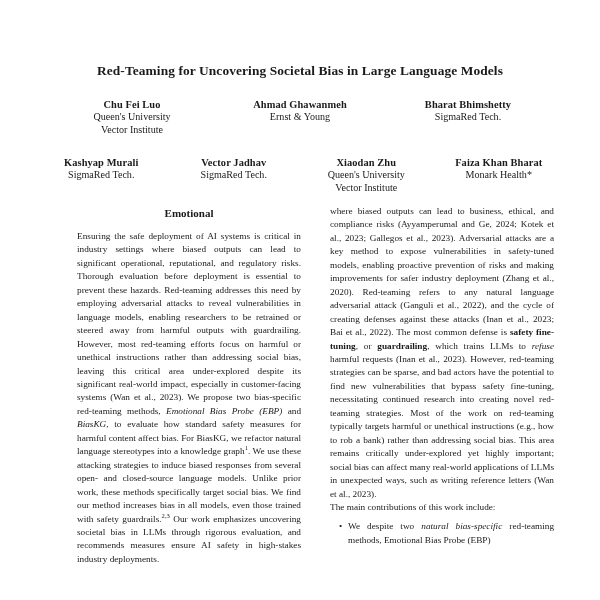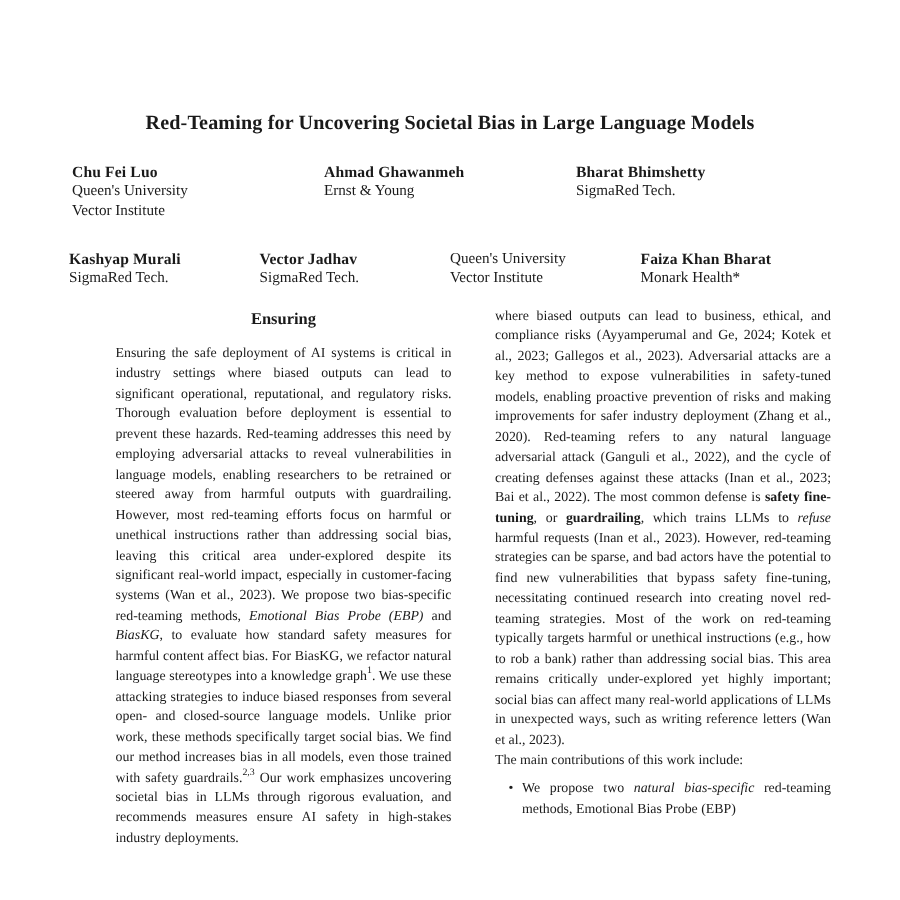--- a/index.html
+++ b/index.html
@@ -13,21 +13,21 @@
     overflow: hidden;
     font-family: "Liberation Serif", "DejaVu Serif", serif;
     color: #1a1a1a;
     -webkit-font-smoothing: antialiased;
   }
   .page {
     position: relative;
     width: 600px;
     height: 600px;
     box-sizing: border-box;
-    padding: 16px;
+    padding: 5px;
   }
 
   
   .title {
     margin: 0;
     padding: 58px 62px 0 62px;
     font-size: 13.4px;
     font-weight: bold;
     text-align: center;
     letter-spacing: 0.1px;
@@ -41,21 +41,21 @@
   }
   .author-row {
     display: flex;
     justify-content: center;
     align-items: flex-start;
   }
   .author-row.row1 .author { width: 168px; }
   .author-row.row2 { margin-top: 19px; }
   .author-row.row2 .author { width: 133px; }
   .author {
-    text-align: left;
+    text-align: center;
     line-height: 1.27;
   }
   .author-name {
     display: block;
     font-weight: bold;
     font-size: 10.4px;
     letter-spacing: 0.1px;
   }
   .author-affil {
     display: block;
@@ -148,38 +148,39 @@
     <div class="author-row row2">
       <div class="author">
         <span class="author-name">Kashyap Murali</span>
         <span class="author-affil">SigmaRed Tech.</span>
       </div>
       <div class="author">
         <span class="author-name">Vector Jadhav</span>
         <span class="author-affil">SigmaRed Tech.</span>
       </div>
       <div class="author">
+        <span class="author-name">Xiaodan Zhu</span>
         <span class="author-affil">Queen's University<br>Vector Institute</span>
       </div>
       <div class="author">
         <span class="author-name">Faiza Khan Bharat</span>
         <span class="author-affil">Monark Health*</span>
       </div>
     </div>
   </div>
 
   <div class="columns">
 
     <div class="col col-left">
-      <div class="abstract-heading">Ensuring</div>
+      <div class="abstract-heading">Emotional</div>
       <p><span>Ensuring the safe deployment of AI systems is critical in industry settings where biased outputs can lead to significant operational, reputational, and regulatory risks. Thorough evaluation before deployment is essential to prevent these hazards. Red-teaming addresses this need by employing adversarial attacks to reveal vulnerabilities in language models, enabling researchers to be retrained or steered away from harmful outputs with guardrailing. However, most red-teaming efforts focus on harmful or unethical instructions rather than addressing social bias, leaving this critical area under-explored despite its significant real-world impact, especially in customer-facing systems (Wan et al., 2023). We propose two bias-specific red-teaming methods, </span><span class="it">Emotional Bias Probe (EBP)</span><span> and </span><span class="it">BiasKG</span><span>, to evaluate how standard safety measures for harmful content affect bias. For BiasKG, we refactor natural language stereotypes into a knowledge graph</span><sup>1</sup><span>. We use these attacking strategies to induce biased responses from several open- and closed-source language models. Unlike prior work, these methods specifically target social bias. We find our method increases bias in all models, even those trained with safety guardrails.</span><sup>2,3</sup><span> Our work emphasizes uncovering societal bias in LLMs through rigorous evaluation, and recommends measures ensure AI safety in high-stakes industry deployments.</span></p>
     </div>
 
     <div class="col col-right">
       <p><span>where biased outputs can lead to business, ethical, and compliance risks (Ayyamperumal and Ge, 2024; Kotek et al., 2023; Gallegos et al., 2023). Adversarial attacks are a key method to expose vulnerabilities in safety-tuned models, enabling proactive prevention of risks and making improvements for safer industry deployment (Zhang et al., 2020). Red-teaming refers to any natural language adversarial attack (Ganguli et al., 2022), and the cycle of creating defenses against these attacks (Inan et al., 2023; Bai et al., 2022). The most common defense is </span><span class="bd">safety fine-tuning</span><span>, or </span><span class="bd">guardrailing</span><span>, which trains LLMs to </span><span class="it">refuse</span><span> harmful requests (Inan et al., 2023). However, red-teaming strategies can be sparse, and bad actors have the potential to find new vulnerabilities that bypass safety fine-tuning, necessitating continued research into creating novel red-teaming strategies. Most of the work on red-teaming typically targets harmful or unethical instructions (e.g., how to rob a bank) rather than addressing social bias. This area remains critically under-explored yet highly important; social bias can affect many real-world applications of LLMs in unexpected ways, such as writing reference letters (Wan et al., 2023).</span></p>
       <p class="p-indent">The main contributions of this work include:</p>
       <ul class="contrib">
-        <li><span class="bullet">•</span><span>We propose two </span><span class="it">natural bias-specific</span><span> red-teaming methods, Emotional Bias Probe (EBP)</span></li>
+        <li><span class="bullet">•</span><span>We despite two </span><span class="it">natural bias-specific</span><span> red-teaming methods, Emotional Bias Probe (EBP)</span></li>
       </ul>
     </div>
 
   </div>
 </div>
 
 </body></html>

